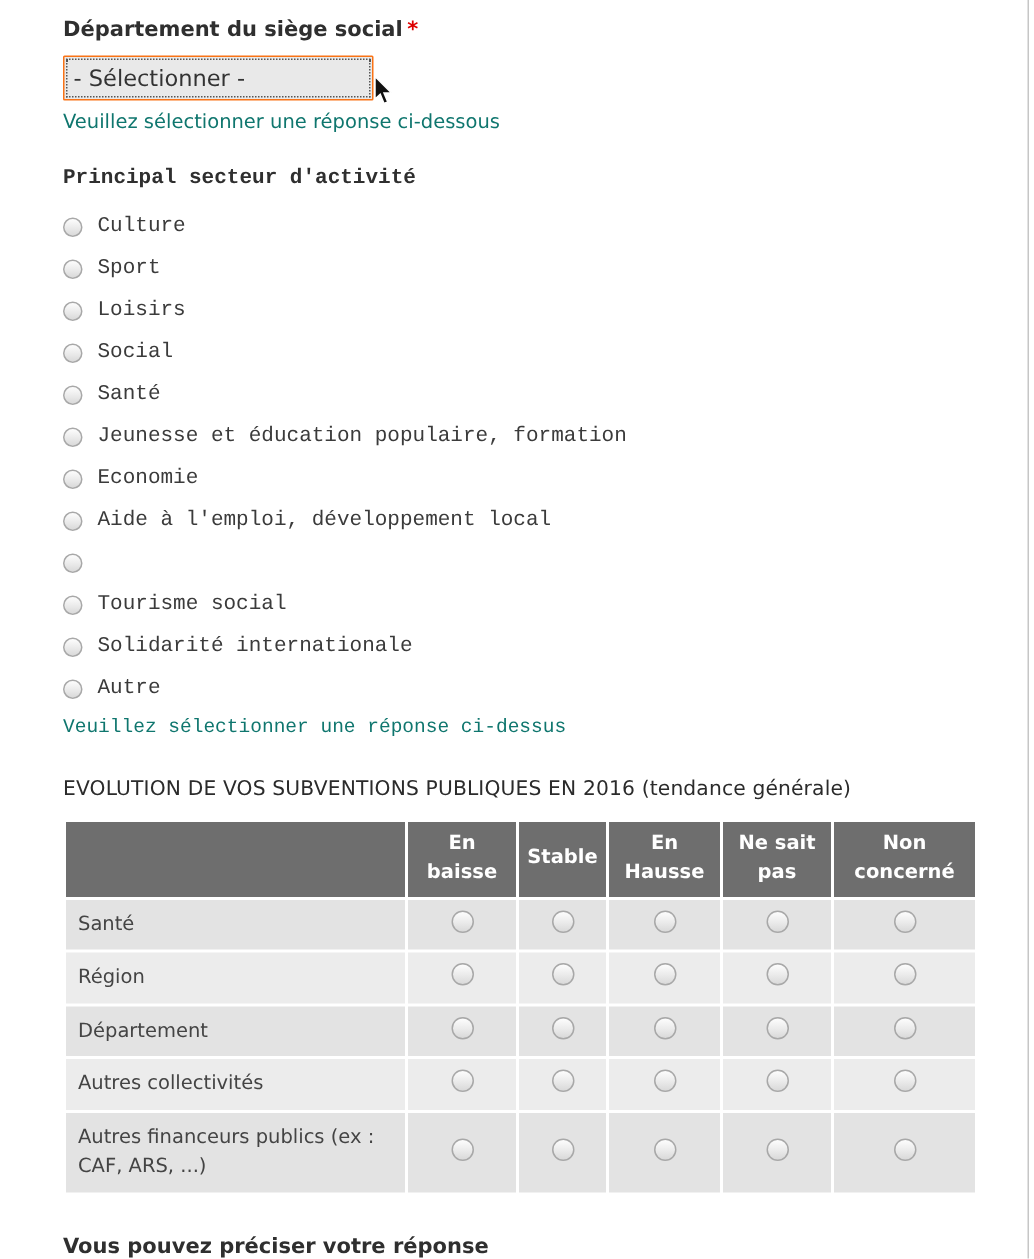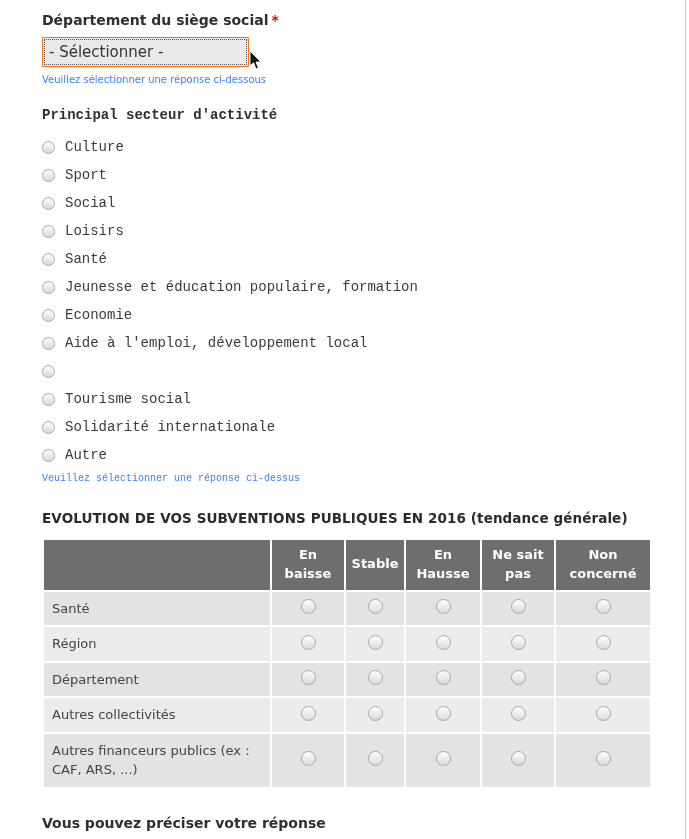--- a/index.html
+++ b/index.html
@@ -4,40 +4,40 @@
 <style>
   html,body{margin:0;padding:0;}
   body{
     width:689px;height:839px;overflow:hidden;position:relative;
     background:#ffffff;color:#3b3b3b;
     font-family:"DejaVu Sans","Liberation Sans",sans-serif;
   }
   .content{position:absolute;left:42px;top:12px;width:610px;}
   .qlabel{font-size:14px;font-weight:bold;color:#2f2f2f;}
   .req{color:var(--req-color,#dd0000);font-weight:bold;margin-left:3px;}
-  .help{font-size:10px;color:#3b82f6;margin-top:7px;}
+  .help{font-size:13px;color:#0f766e;margin-top:7px;}
   
   .select{
     margin-top:9px;width:207px;height:30px;box-sizing:border-box;
     background:#e9e9e9;border:1px solid #f97316;border-radius:1px;
     display:flex;align-items:center;padding-left:6px;
     font-size:15px;color:#333;position:relative;cursor:default;
   }
   .select::after{content:"";position:absolute;inset:1px;border:1px dotted #555;pointer-events:none;}
   
   .options{margin-top:14px;}
   .option{display:flex;align-items:center;margin-bottom:8px;height:20px;}
   .radio{
     width:13px;height:13px;box-sizing:border-box;border:1px solid #a8a8a8;border-radius:50%;
     background:linear-gradient(180deg,#fdfdfd 0%,#eaeaea 55%,#d9d9d9 100%);
     display:inline-block;flex:0 0 auto;
   }
   .radio.big{width:15px;height:15px;}
   .option .olabel{margin-left:10px;font-size:14px;color:#3b3b3b;}
-  .section-title{font-size:13.5px;font-weight:bold;color:#2b2b2b;margin-top:26px;letter-spacing:.1px;}
+  .section-title{font-size:13.5px;font-weight:normal;color:#2b2b2b;margin-top:26px;letter-spacing:.1px;}
   
   table.matrix{
     margin-top:12px;border-collapse:separate;border-spacing:2px;
     width:610px;table-layout:fixed;font-size:13px;
   }
   table.matrix th{
     background:var(--head-bg,#6e6e6e);color:#fff;font-weight:bold;
     text-align:center;vertical-align:middle;padding:6px 3px;line-height:1.45;
   }
   table.matrix th.corner{background:var(--head-bg,#6e6e6e);}
@@ -75,26 +75,26 @@
           <span class="olabel">Culture</span>
         </div>
 
         <div class="option">
           <span class="radio"></span>
           <span class="olabel">Sport</span>
         </div>
 
         <div class="option">
           <span class="radio"></span>
+          <span class="olabel">Loisirs</span>
+        </div>
+
+        <div class="option">
+          <span class="radio"></span>
           <span class="olabel">Social</span>
-        </div>
-
-        <div class="option">
-          <span class="radio"></span>
-          <span class="olabel">Loisirs</span>
         </div>
 
         <div class="option">
           <span class="radio"></span>
           <span class="olabel">Santé</span>
         </div>
 
         <div class="option">
           <span class="radio"></span>
           <span class="olabel">Jeunesse et éducation populaire, formation</span>

